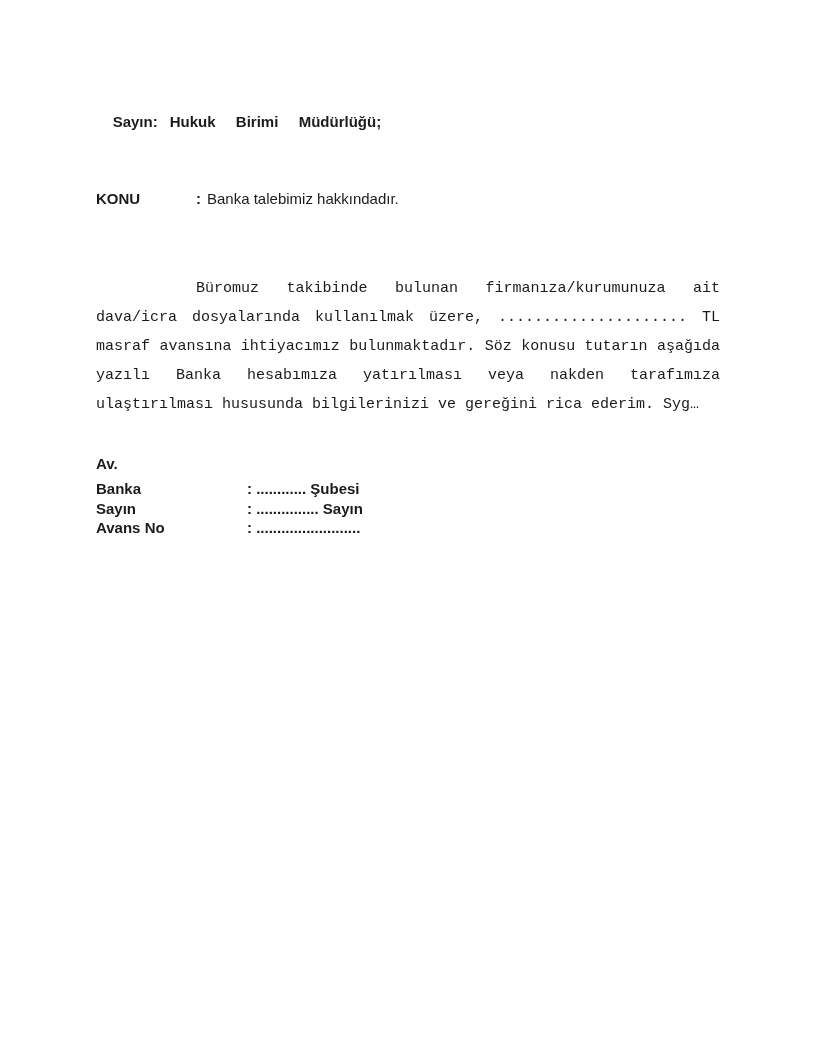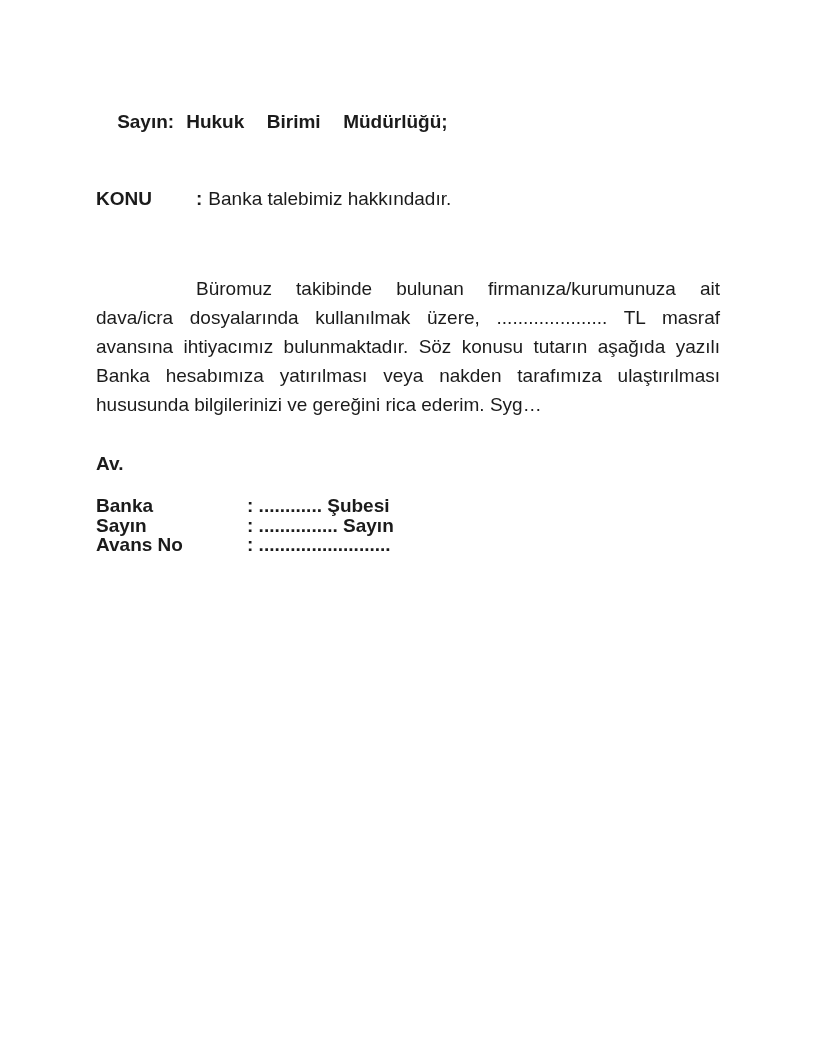--- a/index.html
+++ b/index.html
@@ -9,21 +9,21 @@
   }
   .page {
     position: relative;
     width: 816px;
     height: 1056px;
     margin: 0 auto;
     background: #ffffff;
     box-sizing: border-box;
     padding: 96px 96px 0 96px;
     font-family: "Liberation Sans", "DejaVu Sans", sans-serif;
-    font-size: 19px;
+    font-size: 15px;
     color: #1b1b1b;
     overflow: hidden;
   }
   .recipient-line {
     font-weight: bold;
     line-height: 17px;
     white-space: pre-wrap;
   }
   .recipient-name {
     margin-left: 12px;
@@ -43,28 +43,29 @@
   .subject-colon {
     font-weight: bold;
     margin-right: 6px;
   }
   .body-paragraph {
     margin: 67px 0 0 0;
     text-align: justify;
     text-indent: 100px;
     line-height: 29px;
     width: 624px;
+    font-family: Liberation Mono, monospace;
   }
   .signature-line {
     margin-top: 36px;
     font-weight: bold;
     line-height: 17px;
   }
   .bank-details {
-    margin-top: 24px;
+    margin-top: 7px;
   }
   .bank-row {
     display: flex;
     line-height: 19.5px;
     font-weight: bold;
   }
   .bank-label {
     width: 151px;
     flex: 0 0 151px;
   }

